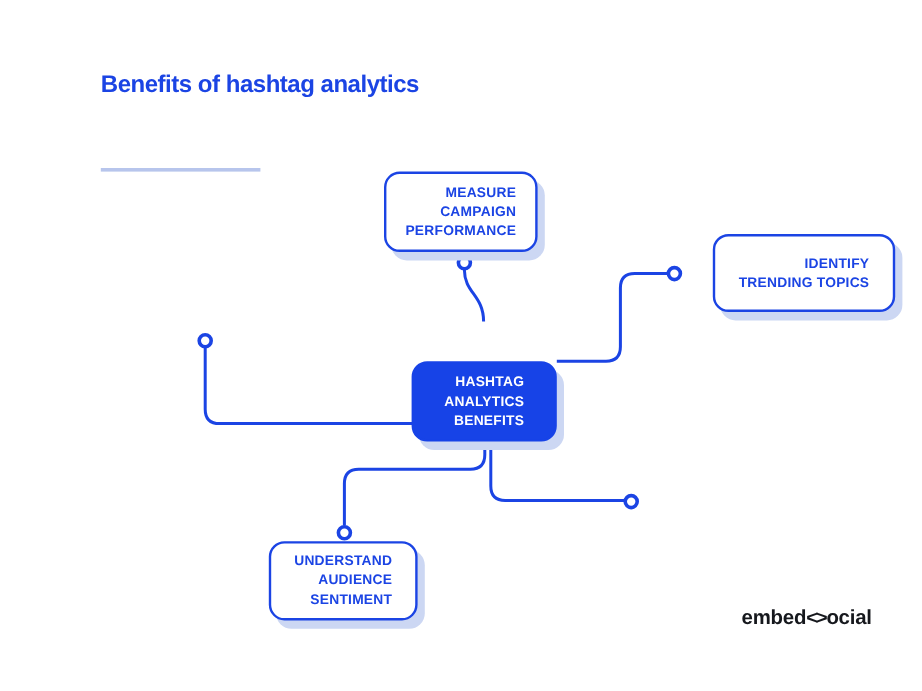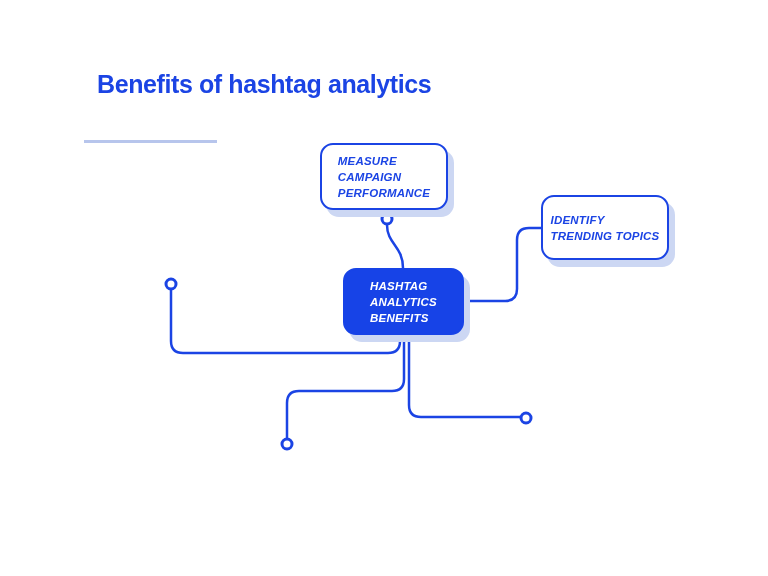--- a/index.html
+++ b/index.html
@@ -12,22 +12,22 @@
     width: 768px;
     height: 576px;
     background: #ffffff;
     font-family: "Liberation Sans", sans-serif;
     overflow: hidden;
   }
   .page-title {
     position: absolute;
     left: 84px;
     top: 56px;
-    margin: 13px;
-    font-size: 25px;
+    margin: 0;
+    font-size: 20px;
     line-height: 31px;
     font-weight: bold;
     letter-spacing: -0.4px;
     color: #1b44e4;
   }
   .title-underline {
     position: absolute;
     left: 84px;
     top: 140px;
     width: 133px;
@@ -49,42 +49,42 @@
   svg.connectors circle {
     fill: #ffffff;
     stroke: #1b44e4;
     stroke-width: 3;
   }
   .node {
     position: absolute;
     display: flex;
     align-items: center;
     justify-content: center;
-    text-align: left;
+    text-align: right;
     box-sizing: border-box;
     background: #ffffff;
     border: 2.5px solid #1b44e4;
     border-radius: 13px;
     color: #1b44e4;
     font-size: 11.5px;
     font-weight: bold;
     line-height: 16px;
     letter-spacing: 0.2px;
     white-space: pre-line;
     box-shadow: 6px 7px 0 #ccd7f3;
-    font-style: italic;
   }
   .node.center-node {
     background: #1743e7;
     border-color: #1743e7;
     color: #ffffff;
+    margin-top: 33px;
   }
   .node-measure    { left: 320px; top: 143px; width: 128px; height: 67px; }
   .node-optimize   { left: 106px; top: 208px; width: 126px; height: 67px; }
-  .node-identify   { left: 541px; top: 195px; width: 128px; height: 65px; }
+  .node-identify   { left: 594px; top: 195px; width: 152px; height: 65px; }
   .node-boost      { left: 532px; top: 385px; width: 128px; height: 66px; }
   .node-understand { left: 224px; top: 451px; width: 124px; height: 66px; }
   .node-center     { left: 343px; top: 268px; width: 121px; height: 67px; }
   .brand-logo {
     position: absolute;
     left: 618px;
     top: 505px;
     font-size: 17px;
     font-weight: bold;
     color: #16181d;
@@ -121,19 +121,25 @@
 
   <div class="node node-measure">MEASURE
 CAMPAIGN
 PERFORMANCE</div>
 
 
   <div class="node node-identify">IDENTIFY
 TRENDING TOPICS</div>
 
 
+  <div class="node node-understand">UNDERSTAND
+AUDIENCE
+SENTIMENT</div>
 
   <div class="node center-node node-center">HASHTAG
 ANALYTICS
 BENEFITS</div>
 
+  <div class="brand-logo">
+    <span>embed</span><span class="glyph">&lt;&gt;</span><span>ocial</span>
+  </div>
 
 </div>
 
 </body></html>

